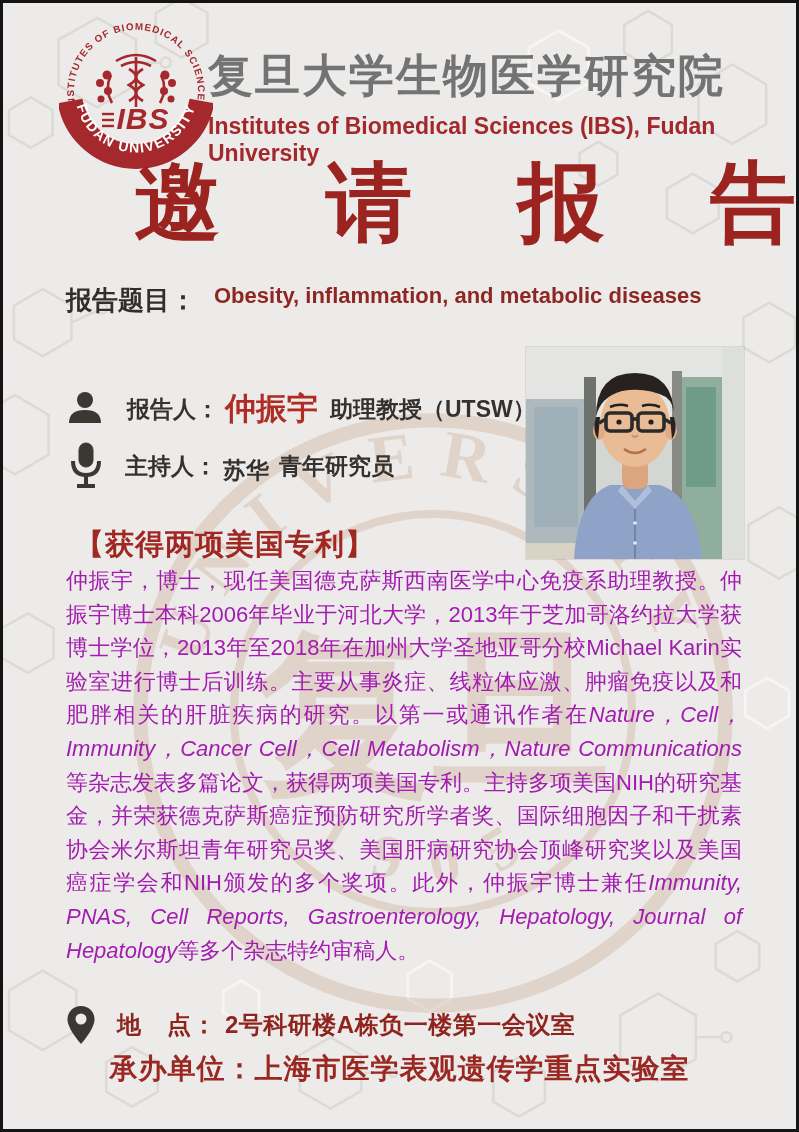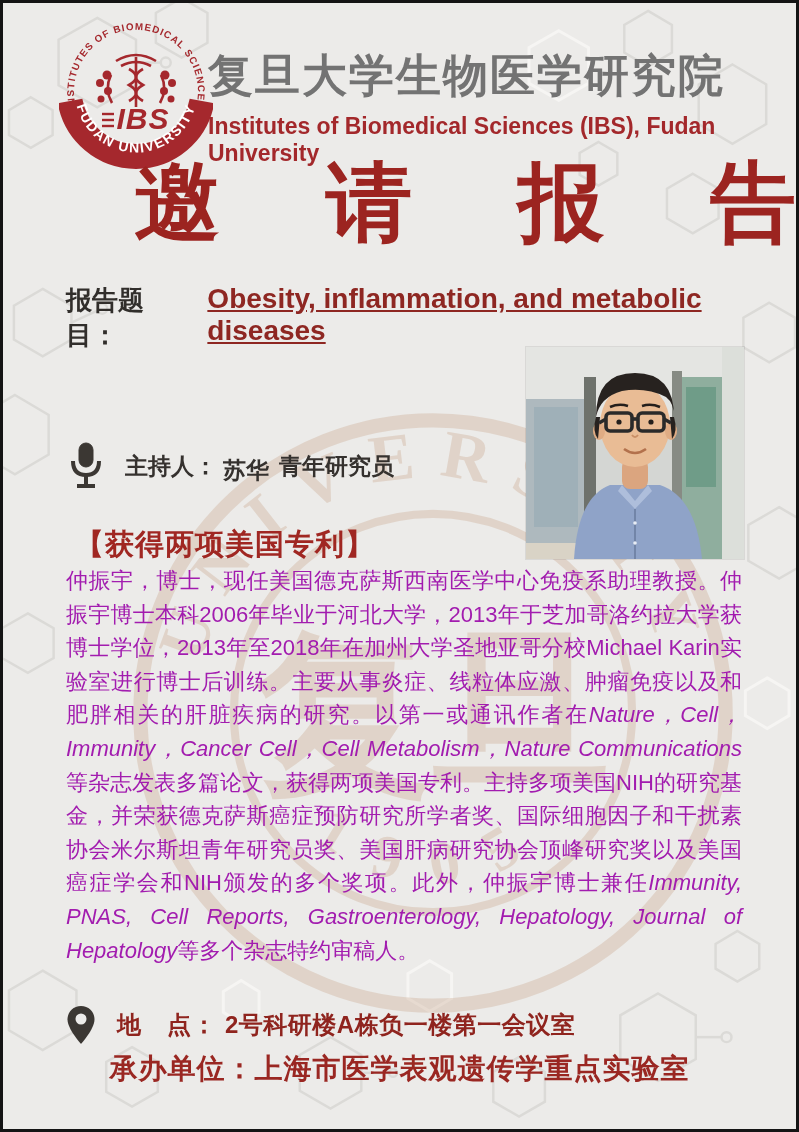--- a/index.html
+++ b/index.html
@@ -21,21 +21,21 @@
   .title-en{margin-top:12px;font-size:23px;font-weight:700;color:#A3282B;}
   .banner{left:0;top:150px;width:100%;text-align:right;}
   .banner span{
     font-family:"DejaVu Serif","Liberation Serif",serif;
     font-size:86px;font-weight:700;color:#9C2420;
     letter-spacing:38px;margin-right:-38px;line-height:1.15;
   }
   
   .topic-row{left:63px;top:280px;display:flex;align-items:flex-start;}
   .topic-label{font-size:26px;font-weight:700;color:#312E2B;}
-  .topic-title{font-size:28px;font-weight:700;color:#8E2722;margin-left:18px;text-decoration:underline;}
+  .topic-title{font-size:22px;font-weight:700;color:#8E2722;margin-left:18px;}
   
   .person-row{display:flex;align-items:center;}
   .row-speaker{left:62px;top:383px;height:46px;}
   .row-host{left:66px;top:437px;height:52px;}
   .row-icon{flex:0 0 auto;margin-right:22px;display:flex;align-items:center;}
   .p-label{font-size:23px;font-weight:700;color:#35312E;}
   .p-name-main{font-size:31px;font-weight:700;color:#AF2B24;margin:0 12px 0 6px;}
   .p-title{font-size:23px;font-weight:700;color:#35312E;}
   .host-name{font-size:23px;font-weight:700;color:#35312E;margin:8px 10px 0 6px;}
   
@@ -161,20 +161,33 @@
 
   <div class="abs banner">
     <span>邀 请 报 告</span>
   </div>
 
   <div class="abs topic-row">
     <span class="topic-label">报告题目：</span>
     <span class="topic-title">Obesity, inflammation, and metabolic diseases</span>
   </div>
 
+  <div class="abs person-row row-speaker">
+    <span class="row-icon">
+      <svg width="40" height="40" viewBox="0 0 40 40">
+          <g fill="#3B3733">
+        <circle cx="20" cy="11" r="8"></circle>
+        <path d="M 4 34 Q 4 21 20 21 Q 36 21 36 34 Z"></path>
+      </g>
+        </svg>
+    </span>
+    <span class="p-label">报告人：</span>
+    <span class="p-name-main">仲振宇</span>
+    <span class="p-title">助理教授（UTSW）</span>
+  </div>
 
   <div class="abs person-row row-host">
     <span class="row-icon">
       <svg width="34" height="50" viewBox="0 0 34 50">
           <g fill="#3B3733" stroke="#3B3733">
         <rect x="10" y="2" width="14" height="24" rx="7"></rect>
         <path d="M 4 20 Q 4 34 17 34 Q 30 34 30 20" fill="none" stroke-width="4"></path>
         <line x1="17" y1="34" x2="17" y2="43" stroke-width="4"></line>
         <line x1="8" y1="45" x2="26" y2="45" stroke-width="4"></line>
       </g>

